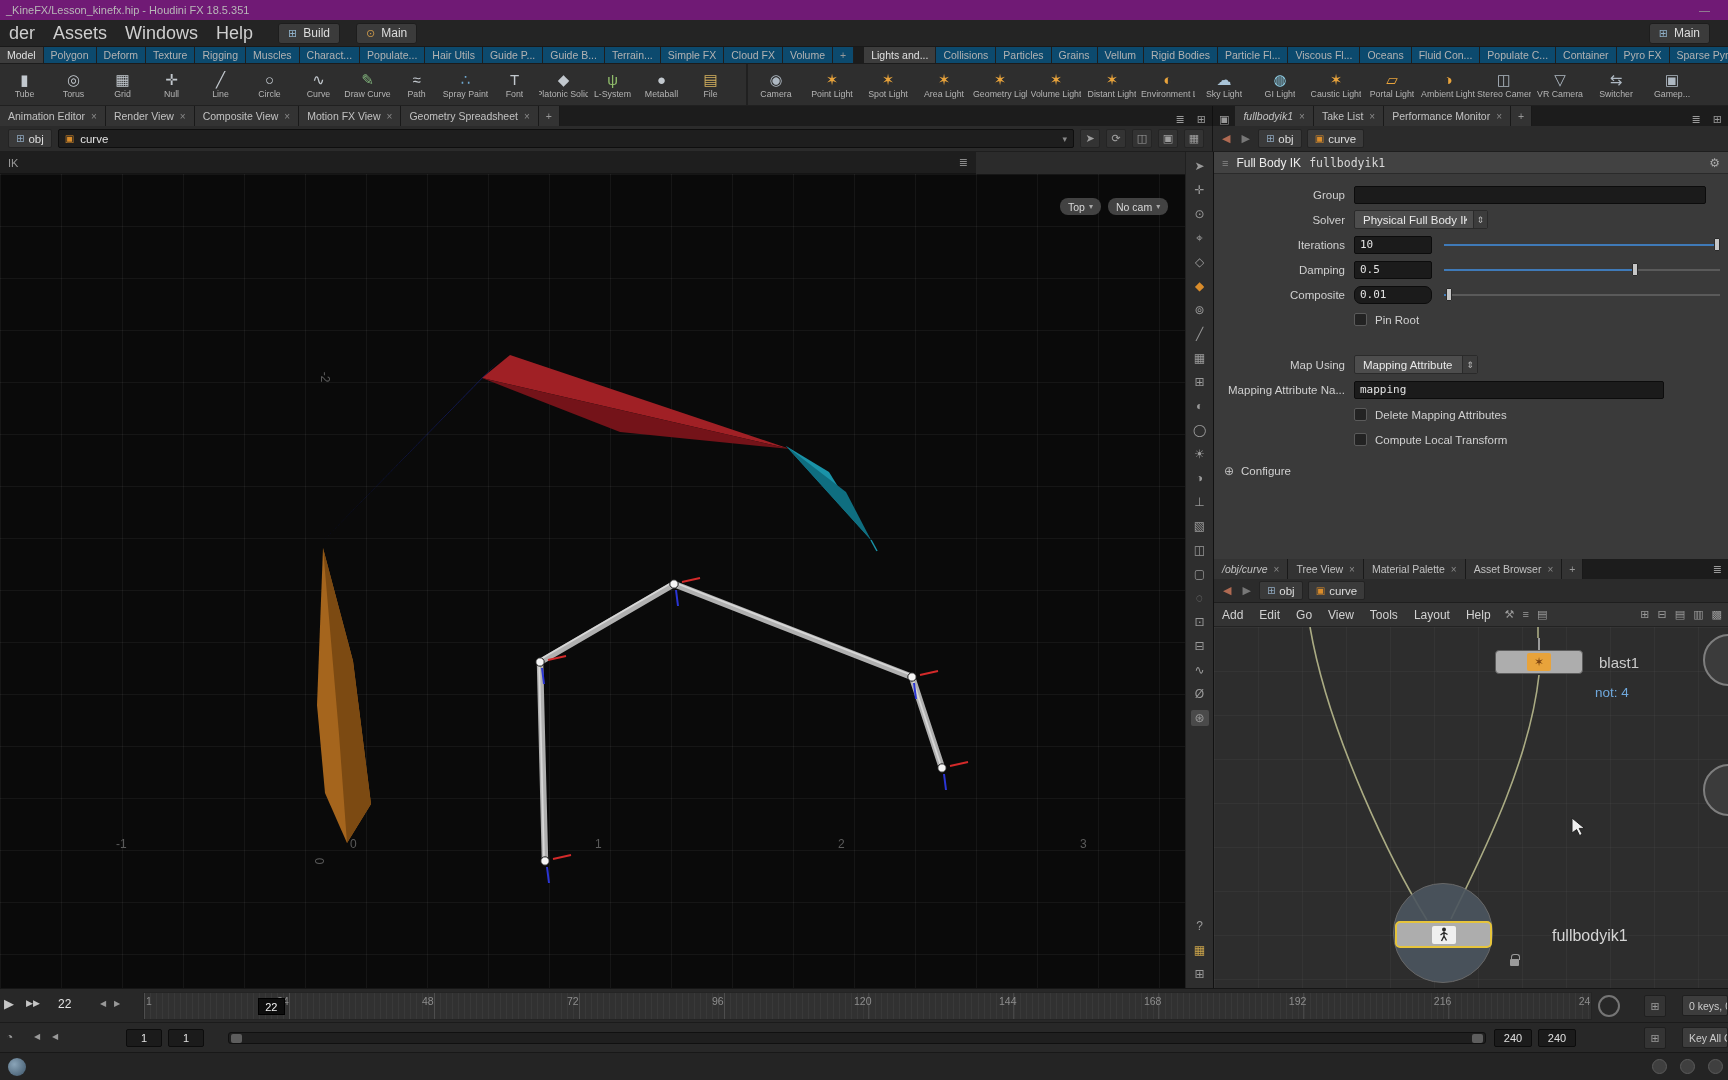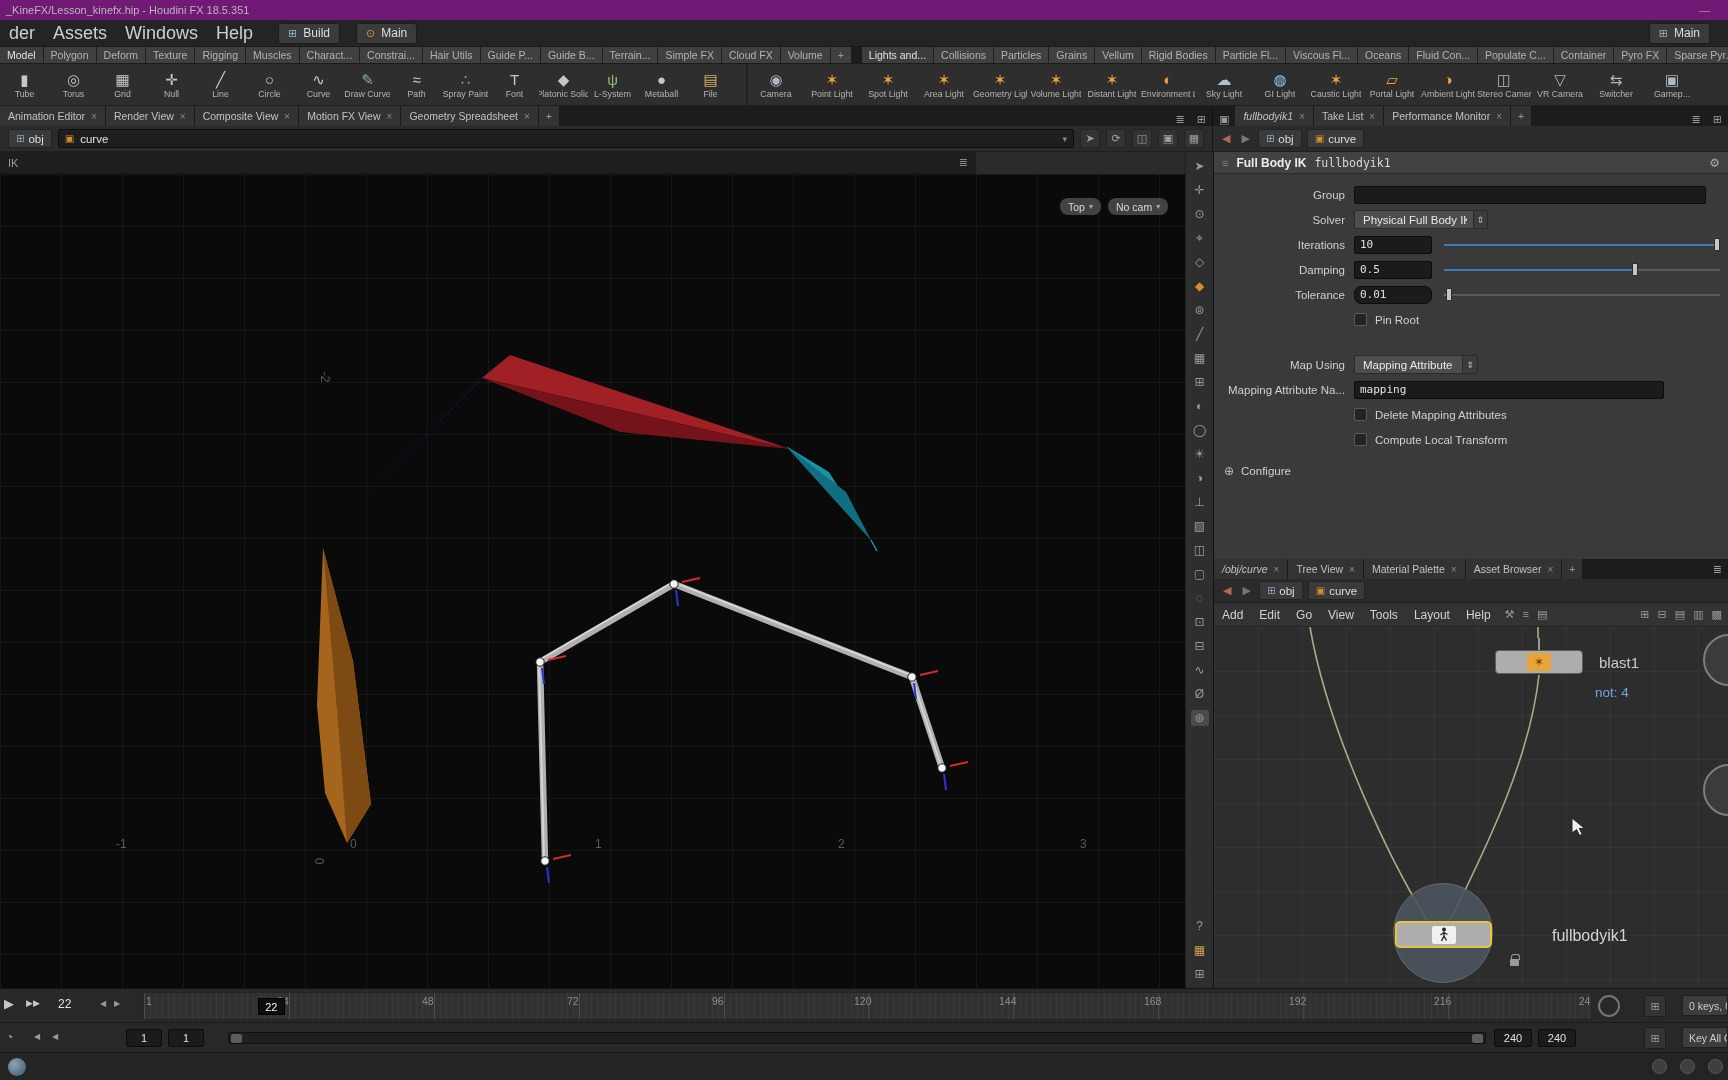--- a/index.html
+++ b/index.html
@@ -6,21 +6,21 @@
 html,body{background:#000}
 #app{position:relative;width:1728px;height:1080px;background:#2b2b2b;font-family:"Liberation Sans","DejaVu Sans",sans-serif;font-size:12px;color:#c8c8c8;overflow:hidden}
 
 .titlebar{position:absolute;left:0;top:0;width:100%;height:20px;background:#701a75;display:flex;align-items:center;padding:0 6px;font-size:11px;color:#b8b8b8}
 .minbtn{margin-left:auto;color:#999;padding:0 12px}
 .menubar{position:absolute;left:0;top:20px;width:100%;height:27px;background:#242424;border-bottom:1px solid #191919;display:flex;align-items:center}
 .menuitem{padding:0 9px;font-size:18px;color:#cfcfcf;line-height:26px}
 .selector{height:21px;background:#3b3b3b;border:1px solid #1d1d1d;border-radius:3px;display:flex;align-items:center;gap:6px;padding:0 9px;margin-left:16px;font-size:12px;color:#ddd;flex:0 0 auto}
 .selicon{font-size:11px;color:#8fb0c8}
 .mb-spacer{flex:1}
-.shelftabs{position:absolute;left:0;top:47px;width:100%;height:17px;background:#404040;border-bottom:1px solid #1c1c1c;display:flex;overflow:hidden}
+.shelftabs{position:absolute;left:0;top:47px;width:100%;height:17px;background:#0c4a6e;border-bottom:1px solid #1c1c1c;display:flex;overflow:hidden}
 .stab{flex:0 0 auto;padding:0 7px;font-size:10.5px;line-height:16px;color:#b2b2b2;border-right:1px solid #1e1e1e;white-space:nowrap}
 .stab.active{background:#3d3d3d;color:#e0e0e0}
 .stab.plus{color:#999}
 .sdiv{flex:0 0 10px;background:#1c1c1c}
 .shelftools{position:absolute;left:0;top:64px;width:100%;height:42px;background:#2e2e2e;border-bottom:1px solid #202020;display:flex}
 .toolgroup{display:flex;overflow:hidden}
 #tools0{width:746px}
 #tools1{flex:1}
 .vdiv{width:2px;background:#202020;height:100%}
 .tool{flex:0 0 auto;width:49px;display:flex;flex-direction:column;align-items:center;justify-content:center;gap:1px;overflow:hidden}
@@ -61,21 +61,21 @@
 .axlabel{position:absolute;color:#5b5b5b;font-size:12px}
 .axlabel.rot{transform:rotate(90deg)}
 .vp-strip{position:absolute;left:1185px;top:152px;width:28px;height:836px;background:#2e2e2e;border-left:1px solid #202020;display:flex;flex-direction:column;align-items:center;padding:6px 0;gap:8px;overflow:hidden}
 .vsicon{width:18px;height:16px;display:flex;align-items:center;justify-content:center;font-size:12px;color:#9a9a9a;flex:0 0 auto}
 .vsicon.hl{background:#4a4a4a;border-radius:2px}
 .vs-spacer{flex:1}
 
 .right-panel{position:absolute;left:1213px;top:152px;width:515px;height:836px;background:#3a3a3a;border-left:1px solid #111}
 .param-header{position:absolute;left:0;top:0;width:100%;height:22px;background:#424242;border-bottom:1px solid #2a2a2a;display:flex;align-items:center;gap:8px;padding:0 8px}
 .phandleic{color:#888;font-size:11px}
-.param-title{font-weight:bold;font-size:12px;color:#ececec;white-space:nowrap}
+.param-title{font-weight:normal;font-size:12px;color:#ececec;white-space:nowrap}
 .param-nodename{font-family:"DejaVu Sans Mono",monospace;font-size:11.5px;color:#d8d8d8}
 .param-gear{margin-left:auto;color:#aaa;font-size:12px}
 .param-body{position:absolute;left:0;top:22px;width:100%;height:385px;padding-top:8px;overflow:hidden}
 .prow{display:flex;align-items:center;height:25px;padding-right:6px}
 .plabel{width:140px;flex:0 0 140px;text-align:right;padding-right:9px;font-size:11.5px;color:#cfcfcf;white-space:nowrap;overflow:hidden}
 .pfield{height:18px;background:#1b1b1b;border:1px solid #0c0c0c;border-radius:2px;display:flex;align-items:center;padding:0 5px;font-size:11.5px;color:#e3e3e3}
 .pfield.mono{font-family:"DejaVu Sans Mono",monospace;font-size:11px}
 .pmenu{height:19px;background:#4d4d4d;border:1px solid #2a2a2a;border-radius:2px;display:flex;align-items:center;padding:0 0 0 8px;font-size:11.5px;color:#e8e8e8;gap:6px;overflow:hidden}
 .pmenu-label{white-space:nowrap;overflow:hidden}
 .pmenu-spin{margin-left:auto;width:15px;align-self:stretch;background:#3c3c3c;border-left:1px solid #2a2a2a;display:flex;align-items:center;justify-content:center;font-size:9px;color:#bbb}
@@ -155,21 +155,21 @@
   </div>
 
   <div class="shelftabs" id="shelfTabs">
       <div class="stab active">Model</div>
       <div class="stab">Polygon</div>
       <div class="stab">Deform</div>
       <div class="stab">Texture</div>
       <div class="stab">Rigging</div>
       <div class="stab">Muscles</div>
       <div class="stab">Charact...</div>
-      <div class="stab">Constrai...</div>
+      <div class="stab">Populate...</div>
       <div class="stab">Hair Utils</div>
       <div class="stab">Guide P...</div>
       <div class="stab">Guide B...</div>
       <div class="stab">Terrain...</div>
       <div class="stab">Simple FX</div>
       <div class="stab">Cloud FX</div>
       <div class="stab">Volume</div>
       <div class="stab plus">+</div>
       <div class="sdiv"></div>
       <div class="stab active">Lights and...</div>
@@ -542,21 +542,21 @@
             <div class="plabel">Damping</div>
             <div class="pfield mono" style="width: 78px;">0.5</div>
             <div class="pslider">
               <div class="ptrack">
                 <div class="pfill" style="width: 69%; background: rgb(63, 122, 184);"></div>
               </div>
               <div class="phandle" style="left: calc(69% - 4px);"></div>
             </div>
           </div>
           <div class="prow">
-            <div class="plabel">Tolerance</div>
+            <div class="plabel">Composite</div>
             <div class="pfield mono" style="width: 78px; border-radius: 7px;">0.01</div>
             <div class="pslider">
               <div class="ptrack">
                 <div class="pfill" style="width: 2%; background: rgb(63, 122, 184);"></div>
               </div>
               <div class="phandle" style="left: calc(2% - 4px);"></div>
             </div>
           </div>
           <div class="prow">
             <div class="plabel"></div>

